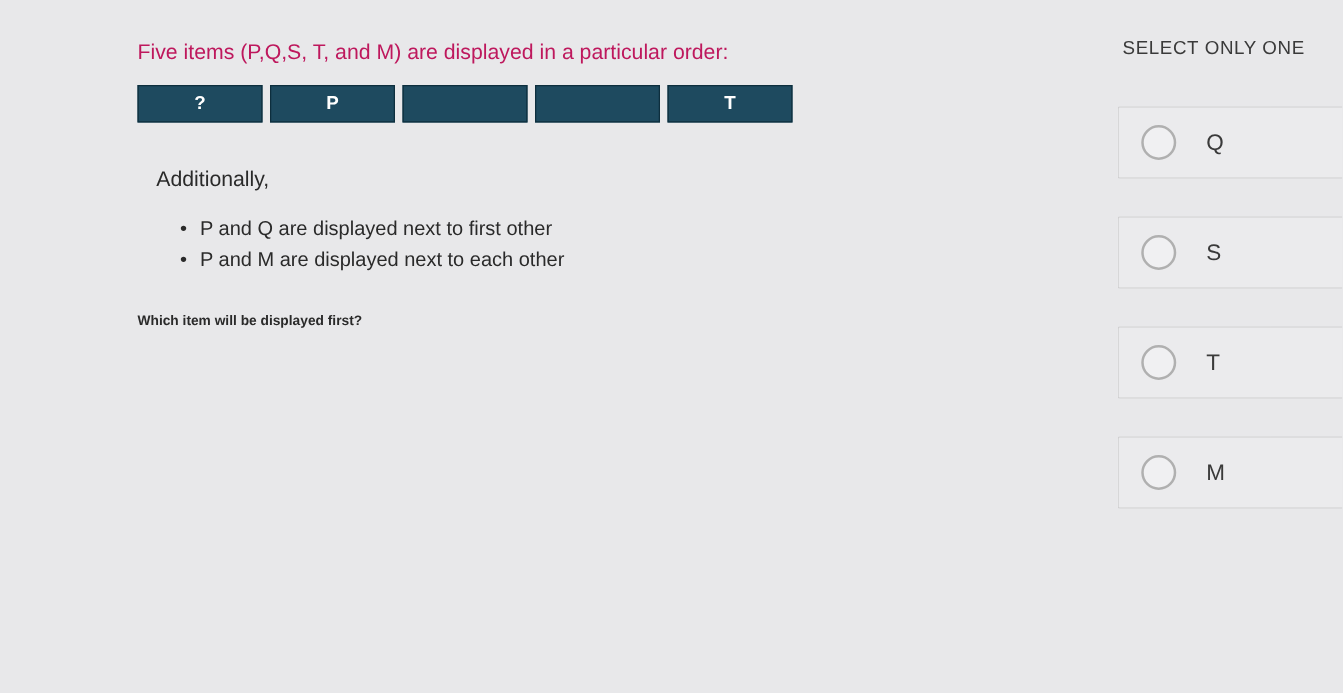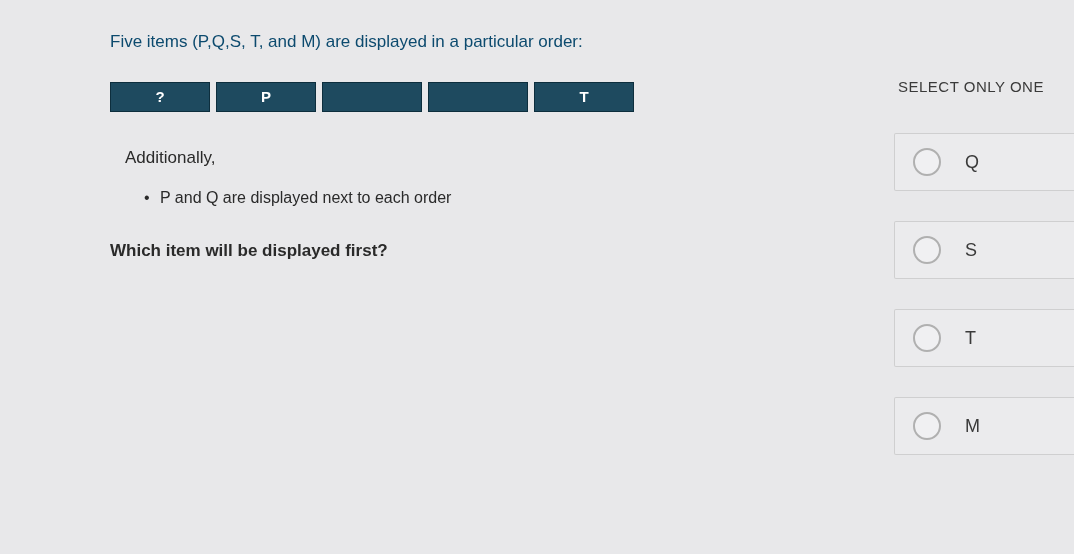--- a/index.html
+++ b/index.html
@@ -20,22 +20,22 @@
       flex: 1;
       padding: 30px 50px 30px 110px;
     }
     .answer-area {
       width: 180px;
       padding: 30px 0 30px 0;
     }
     .intro {
       font-size: 17px;
       line-height: 1.4;
-      margin-bottom: 28px;
-      color: #0c4a6e;
+      margin-bottom: 14px;
+      color: #be185d;
     }
     .boxes {
       display: flex;
       gap: 6px;
       margin-bottom: 36px;
     }
     .box {
       width: 100px;
       height: 30px;
       background: #1e4a5f;
@@ -62,30 +62,29 @@
       line-height: 1.55;
       position: relative;
     }
     .bullets li::before {
       content: "•";
       position: absolute;
       left: -16px;
       top: 0;
     }
     .prompt {
-      font-size: 17px;
+      font-size: 11px;
       font-weight: bold;
     }
     .select-label {
       font-size: 15px;
       letter-spacing: 0.5px;
       color: #3a3a3a;
       margin-bottom: 38px;
       padding-left: 4px;
-      margin-top: 48px;
     }
     .options {
       display: flex;
       flex-direction: column;
       gap: 30px;
     }
     .option {
       display: flex;
       align-items: center;
       gap: 24px;
@@ -120,21 +119,22 @@
       <div class="box">?</div>
       <div class="box">P</div>
       <div class="box"></div>
       <div class="box"></div>
       <div class="box">T</div>
     </div>
 
     <p class="additionally">Additionally,</p>
 
     <ul class="bullets">
-      <li>P and Q are displayed next to each order</li>
+      <li>P and Q are displayed next to first other</li>
+      <li>P and M are displayed next to each other</li>
     </ul>
 
     <p class="prompt">Which item will be displayed first?</p>
   </div>
 
   <div class="answer-area">
     <div class="select-label">SELECT ONLY ONE</div>
     <div class="options">
       <div class="option">
         <div class="radio"></div>

